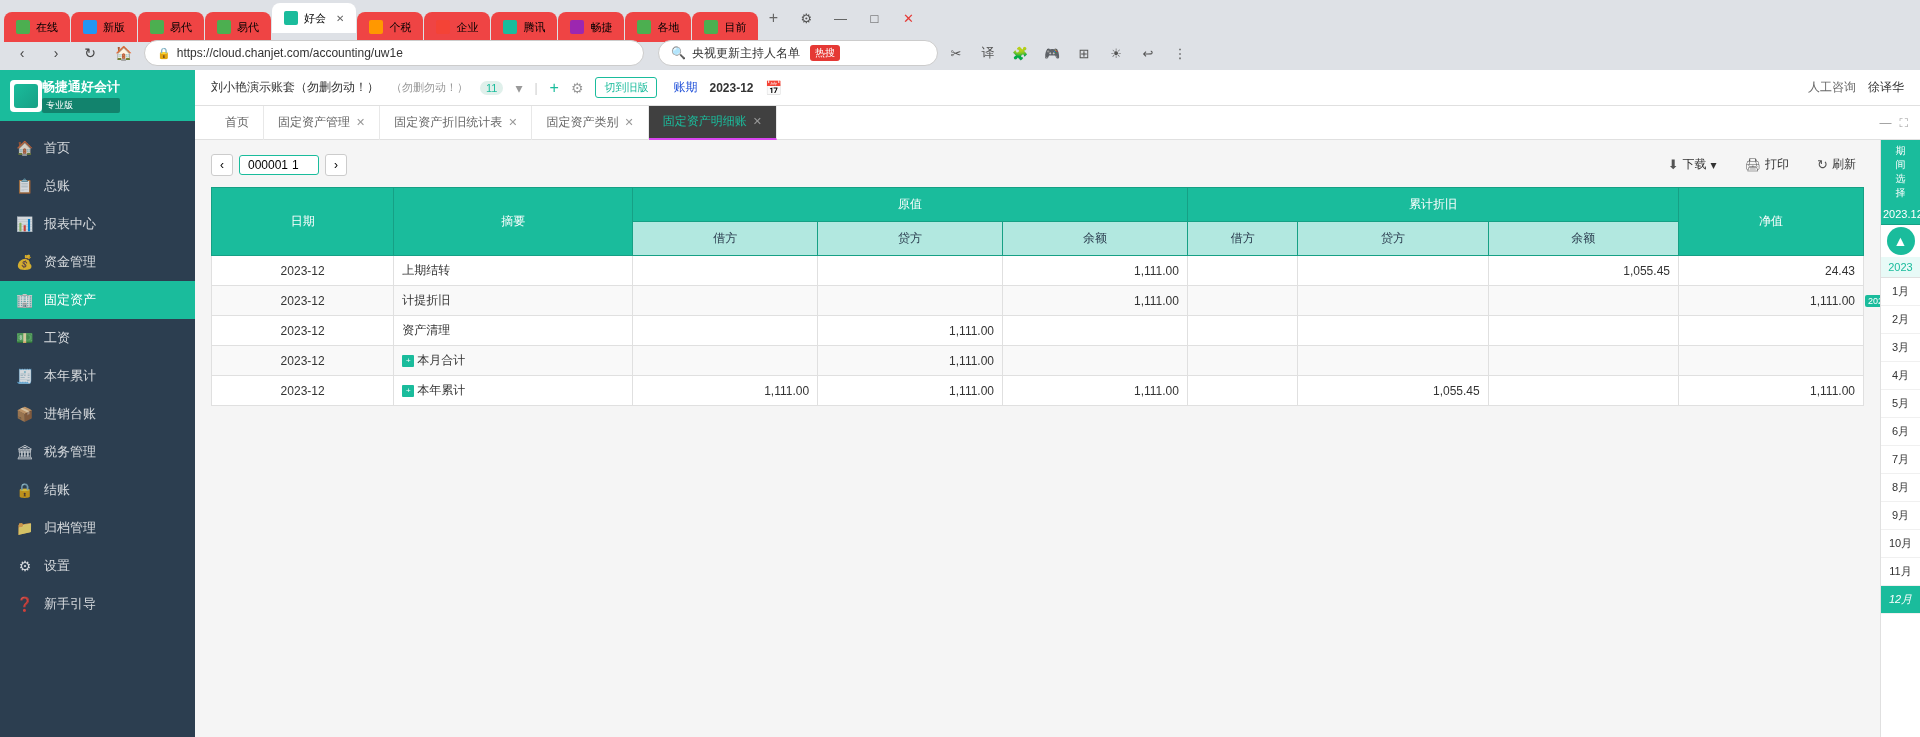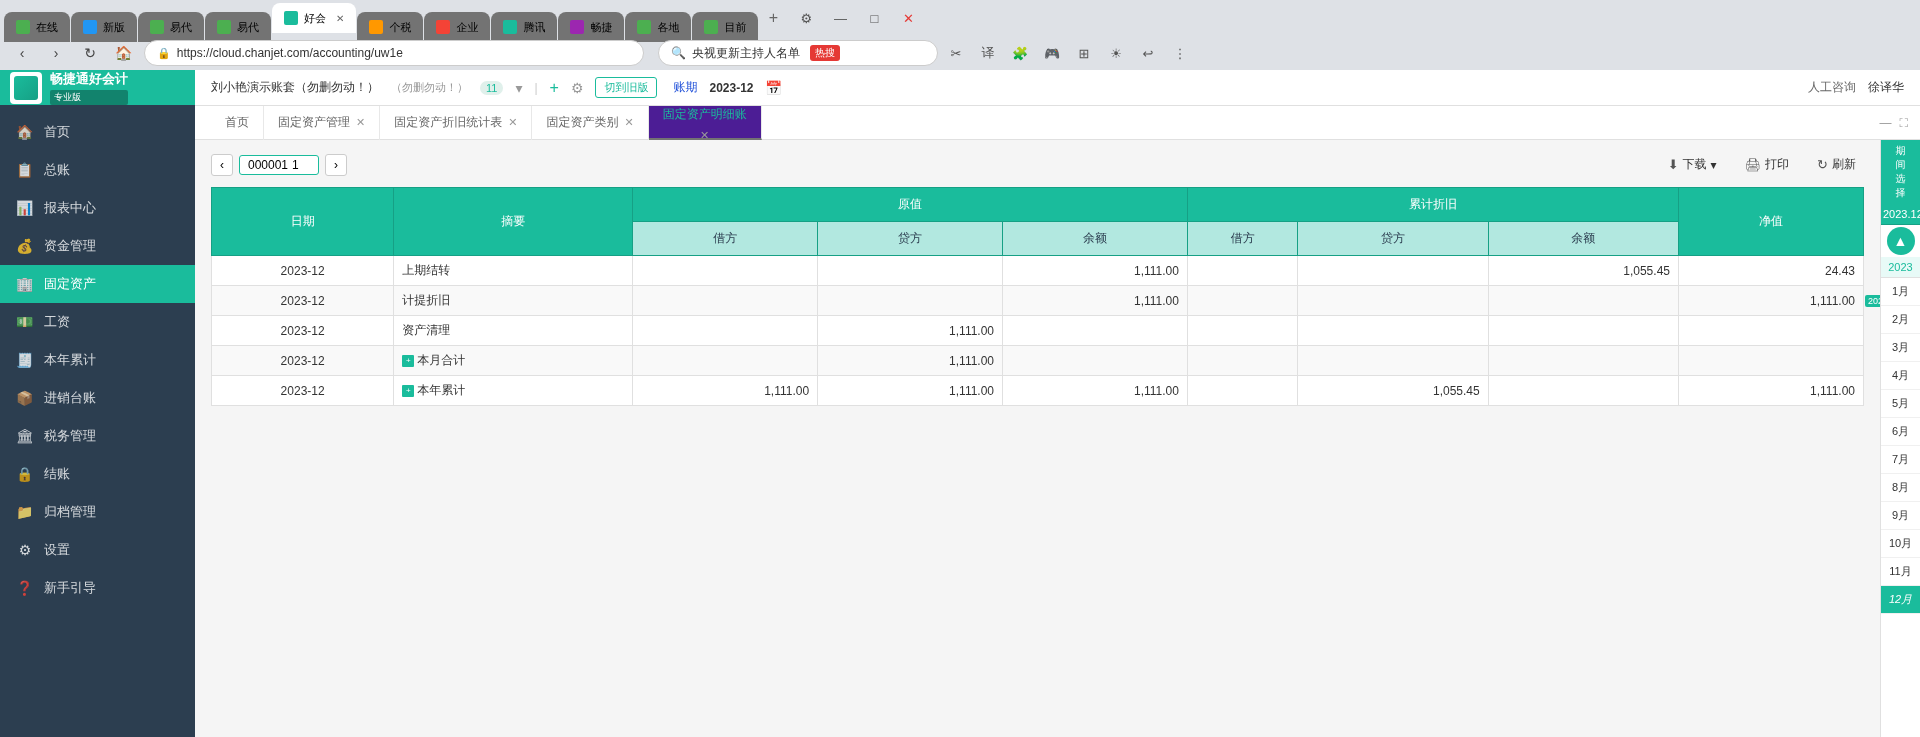--- a/index.html
+++ b/index.html
@@ -3,40 +3,40 @@
   <meta charset="utf-8">
   <style>
     * { margin: 0; padding: 0; box-sizing: border-box; }
     body { font-family: 'Microsoft YaHei', Arial, sans-serif; font-size: 12px; background: #f0f0f0; width: 1920px; height: 737px; overflow: hidden; }
 
     
     .browser-chrome { background: #dee1e6; height: 70px; }
     .tab-bar { display: flex; align-items: center; height: 36px; background: #dee1e6; padding: 0 4px; gap: 1px; }
     .browser-tab { display: flex; align-items: center; height: 30px; padding: 0 12px; border-radius: 8px 8px 0 0; font-size: 12px; gap: 6px; cursor: pointer; max-width: 160px; }
     .browser-tab.active { background: #ffffff; }
-    .browser-tab.inactive { background: #737373; margin-top: 18px; }
+    .browser-tab.inactive { background: #ef4444; margin-top: 18px; }
     .tab-favicon { width: 14px; height: 14px; border-radius: 2px; flex-shrink: 0; }
     .tab-title { overflow: hidden; text-overflow: ellipsis; white-space: nowrap; font-size: 11px; }
     .tab-close { margin-left: 4px; font-size: 10px; color: #666; cursor: pointer; }
     .tab-add { width: 28px; height: 28px; display: flex; align-items: center; justify-content: center; font-size: 16px; color: #666; cursor: pointer; }
 
     .address-bar { display: flex; align-items: center; height: 34px; background: #dee1e6; padding: 0 8px; gap: 6px; }
     .nav-btn { width: 28px; height: 28px; display: flex; align-items: center; justify-content: center; border-radius: 50%; cursor: pointer; color: #444; font-size: 14px; }
     .url-box { flex: 1; height: 26px; background: #fff; border-radius: 13px; display: flex; align-items: center; padding: 0 12px; font-size: 12px; color: #333; border: 1px solid #ccc; gap: 6px; max-width: 500px; }
     .url-lock { color: #1a8a1a; font-size: 11px; }
     .url-text { color: #333; font-size: 12px; overflow: hidden; text-overflow: ellipsis; white-space: nowrap; }
     .browser-tools { display: flex; align-items: center; gap: 4px; margin-left: 8px; }
     .tool-btn { width: 28px; height: 28px; display: flex; align-items: center; justify-content: center; border-radius: 50%; cursor: pointer; color: #555; font-size: 13px; }
 
     
     .app-container { display: flex; height: calc(737px - 70px); }
 
     
     .sidebar { width: 195px; background: #2c3e50; display: flex; flex-direction: column; color: #fff; flex-shrink: 0; }
-    .sidebar-header { background: #1abc9c; padding: 0 10px; display: flex; align-items: center; gap: 8px; }
+    .sidebar-header { background: #1abc9c; padding: 8px 10px; display: flex; align-items: center; }
     .sidebar-logo { width: 32px; height: 32px; background: #fff; border-radius: 4px; display: flex; align-items: center; justify-content: center; }
     .sidebar-logo-inner { width: 24px; height: 24px; background: linear-gradient(135deg, #1abc9c, #16a085); border-radius: 3px; }
     .sidebar-title { font-size: 13px; font-weight: bold; color: #fff; }
     .sidebar-pro { font-size: 9px; background: rgba(0,0,0,0.3); padding: 1px 4px; border-radius: 2px; margin-top: 2px; }
     .sidebar-nav { flex: 1; padding: 8px 0; overflow-y: auto; }
     .nav-item { display: flex; align-items: center; gap: 10px; padding: 10px 16px; cursor: pointer; color: rgba(255,255,255,0.8); font-size: 13px; transition: background 0.2s; }
     .nav-item.active { background: #1abc9c; color: #fff; }
     .nav-icon { width: 18px; height: 18px; display: flex; align-items: center; justify-content: center; font-size: 14px; flex-shrink: 0; }
 
     
@@ -47,21 +47,21 @@
     .account-name { font-size: 12px; color: #333; }
     .account-tag { font-size: 11px; color: #999; }
     .switch-btn { border: 1px solid #1abc9c; color: #1abc9c; padding: 2px 8px; border-radius: 3px; font-size: 11px; cursor: pointer; background: transparent; }
     .header-right { margin-left: auto; display: flex; align-items: center; gap: 12px; }
     .service-btn { font-size: 12px; color: #666; cursor: pointer; display: flex; align-items: center; gap: 4px; }
     .user-name { font-size: 12px; color: #333; }
 
     
     .page-tabs { background: #fff; border-bottom: 1px solid #e0e0e0; display: flex; align-items: center; height: 34px; padding: 0 0 0 16px; }
     .page-tab { padding: 0 14px; height: 34px; display: flex; align-items: center; gap: 6px; font-size: 12px; cursor: pointer; color: #666; border-right: 1px solid #e8e8e8; white-space: nowrap; }
-    .page-tab.active { background: #4c1d95; color: #1abc9c; border-bottom: 2px solid #737373; flex-direction: column; }
+    .page-tab.active { background: #404040; color: #1abc9c; border-bottom: 2px solid #d946ef; }
     .page-tab-close { color: #999; font-size: 11px; cursor: pointer; }
     .tab-maximize { margin-left: auto; display: flex; align-items: center; gap: 8px; padding: 0 12px; color: #999; }
 
     
     .content-area { flex: 1; display: flex; overflow: hidden; }
     .main-panel { flex: 1; overflow: auto; padding: 12px 16px; }
 
     
     .toolbar { display: flex; align-items: center; justify-content: space-between; margin-bottom: 10px; }
     .pagination-box { display: flex; align-items: center; gap: 6px; }

